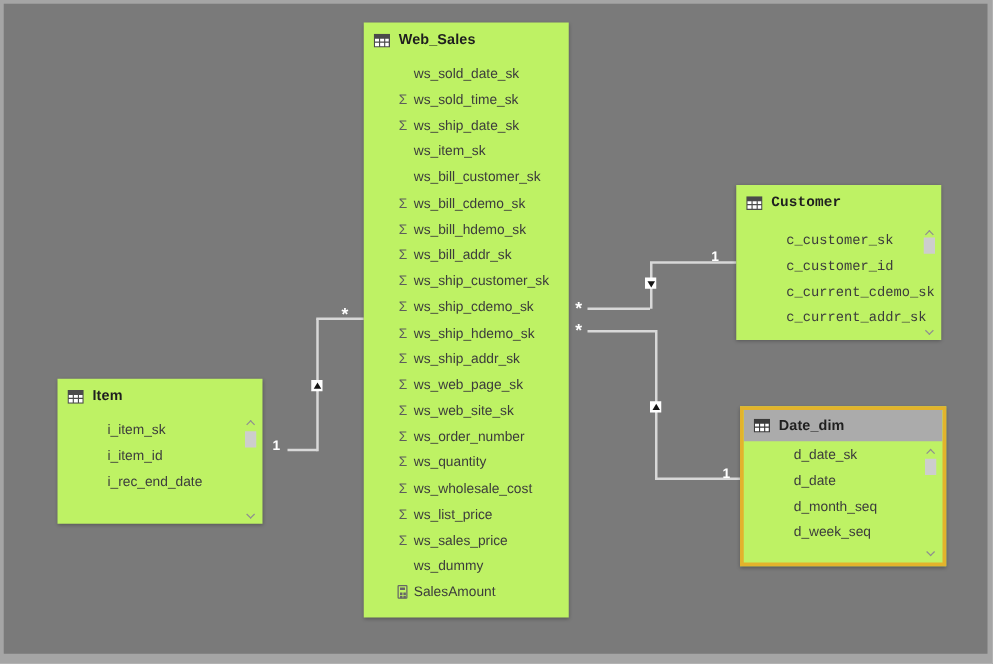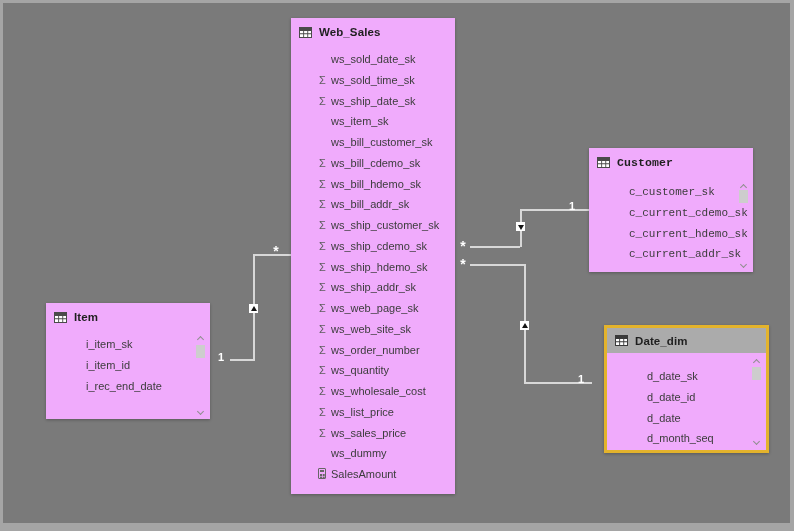--- a/index.html
+++ b/index.html
@@ -1,33 +1,33 @@
 <!DOCTYPE html>
 <html><head>
 <meta charset="utf-8">
 <style>
   html,body{margin:0;padding:0;}
   body{font-family:"Liberation Sans", sans-serif; -webkit-font-smoothing:antialiased;}
   .stage{position:relative;width:794px;height:531px;background:#a5a5a5;overflow:hidden;}
   .canvas{position:absolute;left:3px;top:3px;width:787px;height:520px;background:#7a7a7a;}
 
   
-  .tbl{position:absolute;background:#f0abfc;overflow:hidden;box-shadow:0 1px 3px rgba(0,0,0,.28);}
+  .tbl{position:absolute;background:#bef264;overflow:hidden;box-shadow:0 1px 3px rgba(0,0,0,.28);}
   .tbl-websales{left:291px;top:18px;width:164px;height:476px;}
   .tbl-item{left:46px;top:303px;width:164px;height:116px;}
   .tbl-customer{left:589px;top:148px;width:164px;height:124px;font-family:Liberation Mono, monospace;}
-  .tbl-datedim{left:592px;top:325px;width:165px;height:128px;box-sizing:border-box;border:3px solid #e3b32c;margin-left:12px;}
+  .tbl-datedim{left:592px;top:325px;width:165px;height:128px;box-sizing:border-box;border:3px solid #e3b32c;}
   .thead{height:28px;display:flex;align-items:center;padding-left:8px;gap:7px;}
   .tbl-datedim .thead{height:25px;background:#ababab;}
   .ttitle{font-size:11.5px;font-weight:bold;color:#1f1f1f;letter-spacing:.1px;}
   .tbody{position:relative;}
   .tbl-websales .tbody{padding-top:2px;}
   .tbl-item .tbody{padding-top:2px;}
   .tbl-customer .tbody{padding-top:5px;}
-  .tbl-datedim .tbody{padding-top:12px;}
+  .tbl-datedim .tbody{padding-top:0;}
   .row{position:relative;height:20.75px;line-height:20.75px;padding-left:40px;}
   .fname{font-size:11px;color:#3c3c3c;white-space:nowrap;}
   .fi{position:absolute;left:24px;top:0;width:15px;height:100%;text-align:center;color:#5d5d5d;}
   .fi[data-icon="sigma"]::before{content:"\03A3";font-size:11px;line-height:20.75px;}
   .fi[data-icon="calculator"]{left:27px;top:5px;width:8px;height:11px;border:1px solid #666;border-radius:1px;box-sizing:border-box;}
   .fi[data-icon="calculator"]::before{content:"";position:absolute;left:1px;top:1px;right:1px;height:2px;background:#666;}
   .fi[data-icon="calculator"]::after{content:"";position:absolute;left:1px;top:5px;width:1.6px;height:1.6px;background:#666;
      box-shadow:2.7px 0 0 #666,0 2.6px 0 #666,2.7px 2.6px 0 #666;}
   .grid-icon{flex:0 0 auto;display:block;}
 
@@ -136,42 +136,41 @@
   <div class="tbl tbl-customer">
     <div class="thead">
       <svg class="grid-icon" width="13" height="11" viewBox="0 0 13 11">
           <path d="M0 0h13v11H0z" fill="#4a4a4a"></path>
           <path d="M1 4h3.2v2.2H1zM5.1 4h3.2v2.2H5.1zM9.2 4h2.8v2.2H9.2zM1 7.2h3.2V10H1zM5.1 7.2h3.2V10H5.1zM9.2 7.2h2.8V10H9.2z" fill="#fff"></path>
         </svg>
       <span class="ttitle">Customer</span>
     </div>
     <div class="tbody">
       <div class="row"><span class="fname">c_customer_sk</span></div>
+      <div class="row"><span class="fname">c_customer_id</span></div>
       <div class="row"><span class="fname">c_current_cdemo_sk</span></div>
-      <div class="row"><span class="fname">c_current_hdemo_sk</span></div>
       <div class="row"><span class="fname">c_current_addr_sk</span></div>
     </div>
     <div class="sb sb-customer">
       <span class="chev chev-up"></span>
       <div class="sb-thumb" style="top:9px;"></div>
       <span class="chev chev-down"></span>
     </div>
   </div>
 
   <div class="tbl tbl-datedim">
     <div class="thead">
       <svg class="grid-icon" width="13" height="11" viewBox="0 0 13 11">
           <path d="M0 0h13v11H0z" fill="#3a3a3a"></path>
           <path d="M1 4h3.2v2.2H1zM5.1 4h3.2v2.2H5.1zM9.2 4h2.8v2.2H9.2zM1 7.2h3.2V10H1zM5.1 7.2h3.2V10H5.1zM9.2 7.2h2.8V10H9.2z" fill="#fff"></path>
         </svg>
       <span class="ttitle">Date_dim</span>
     </div>
     <div class="tbody">
       <div class="row"><span class="fname">d_date_sk</span></div>
-      <div class="row"><span class="fname">d_date_id</span></div>
       <div class="row"><span class="fname">d_date</span></div>
       <div class="row"><span class="fname">d_month_seq</span></div>
       <div class="row"><span class="fname">d_week_seq</span></div>
     </div>
     <div class="sb sb-datedim">
       <span class="chev chev-up"></span>
       <div class="sb-thumb" style="top:11px;"></div>
       <span class="chev chev-down"></span>
     </div>
   </div>

